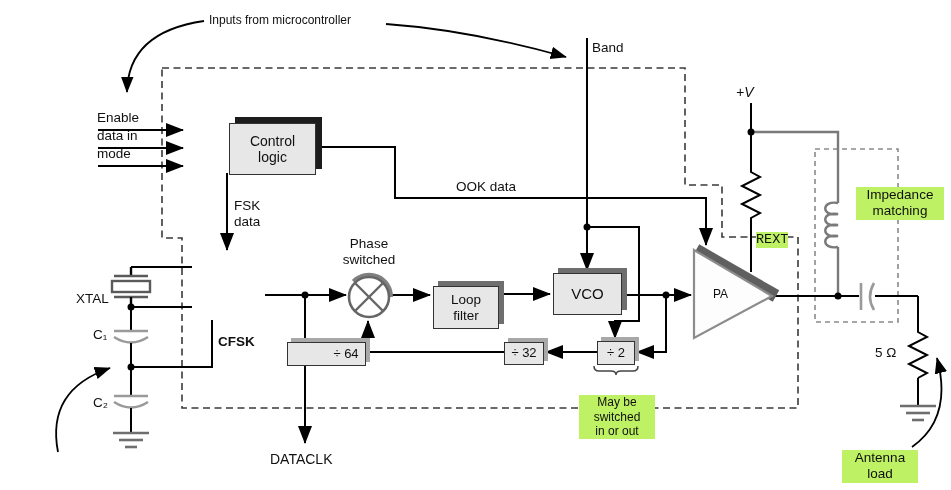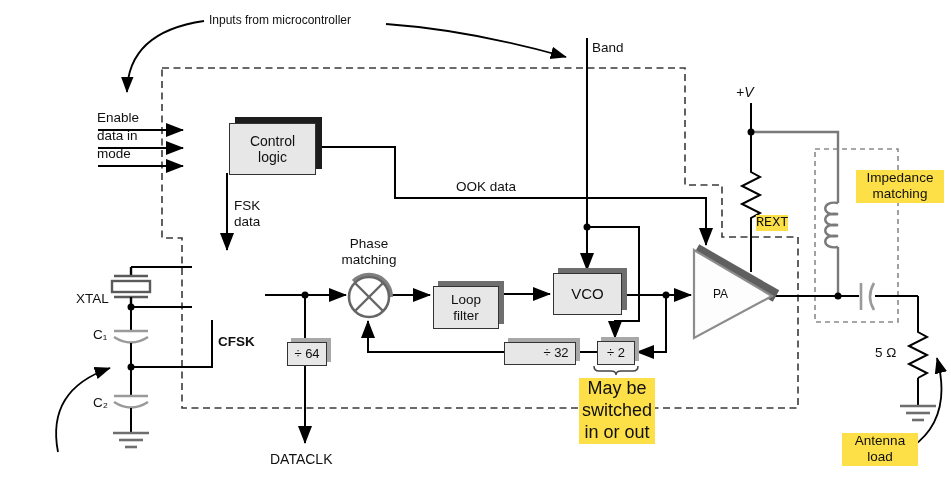--- a/index.html
+++ b/index.html
@@ -1,21 +1,21 @@
 <!DOCTYPE html>
 <html><head>
 <meta charset="utf-8">
 <style>
   html,body{margin:0;padding:0;background:#fff;}
   #stage{position:relative;width:951px;height:490px;background:#fff;overflow:hidden;
          font-family:"Liberation Sans", sans-serif;}
   #wires{position:absolute;left:0;top:0;}
   .lbl{position:absolute;font-size:13.5px;color:#101010;white-space:pre-line;line-height:1.22;}
   .ctr{text-align:center;}
-  .wbg{background:#fde047;}
+  .wbg{background:#bef264;margin-top:17px;}
   .blk{position:absolute;background:#e7e7e7;border:1.4px solid #333;color:#101010;
        display:flex;align-items:center;justify-content:center;text-align:center;
        white-space:pre-line;line-height:1.15;}
   .sh-dark{box-shadow:6px -6px 0 0 #1c1c1c;margin-left:44px;}
   .sh-gray{box-shadow:5px -5px 0 0 #8f8f8f;}
   .sh-mid{box-shadow:5px -5px 0 0 #6e6e6e;}
   .sh-lite{box-shadow:4px -4px 0 0 #a8a8a8;}
 </style>
 </head>
 <body>
@@ -143,41 +143,41 @@
 
   <div class="blk sh-dark" style="left:185px;top:123px;width:85px;height:50px;font-size:14px;">Control
 logic</div>
 
 
   <div class="blk sh-mid" style="left:433px;top:274px;width:64px;height:41px;font-size:13.5px;margin-top:12px;">Loop
 filter</div>
 
   <div class="blk sh-mid" style="left:553px;top:273px;width:67px;height:40px;font-size:15px;">VCO</div>
 
-  <div class="blk sh-lite" style="left:287px;top:342px;width:38px;height:22px;font-size:13px;">÷ 64</div>
+  <div class="blk sh-lite" style="left:287px;top:342px;width:38px;height:22px;font-size:13px;padding-left:39px;">÷ 64</div>
 
-  <div class="blk sh-lite" style="left:504px;top:342px;width:38px;height:21px;font-size:13px;padding-left:32px;">÷ 32</div>
+  <div class="blk sh-lite" style="left:504px;top:342px;width:38px;height:21px;font-size:13px;">÷ 32</div>
 
   <div class="blk sh-lite" style="left:597px;top:341px;width:36px;height:22px;font-size:13px;">÷ 2</div>
 
   <div class="lbl" style="left:209px;top:13px;font-size:12px;">Inputs from microcontroller</div>
   <div class="lbl" style="left:592px;top:40px;">Band</div>
   <div class="lbl" style="left:97px;top:110px;">Enable</div>
   <div class="lbl" style="left:97px;top:128px;text-align:center;">data in</div>
   <div class="lbl" style="left:97px;top:146px;">mode</div>
   <div class="lbl" style="left:234px;top:198px;">FSK
 data</div>
   <div class="lbl" style="left:456px;top:179px;">OOK data</div>
   <div class="lbl" style="left:76px;top:291px;">XTAL</div>
   <div class="lbl" style="left:93px;top:327px;">C₁</div>
   <div class="lbl" style="left:93px;top:395px;">C₂</div>
   <div class="lbl" style="left:218px;top:334px;font-weight:bold;">CFSK</div>
   <div class="lbl ctr" style="left:330px;top:236px;width:78px;">Phase
-matching</div>
-  <div class="lbl ctr wbg" style="left:579px;top:378px;width:76px;font-size:18px;">May be
+switched</div>
+  <div class="lbl ctr wbg" style="left:579px;top:378px;width:76px;font-size:12px;">May be
 switched
 in or out</div>
   <div class="lbl" style="left:270px;top:451px;font-size:14px;">DATACLK</div>
   <div class="lbl" style="left:701px;top:287px;font-size:12px;margin-left:12px;">PA</div>
   <div class="lbl" style="left:736px;top:84px;font-size:14px;font-style:italic;">+V</div>
   <div class="lbl wbg" style="left:756px;top:215px;font-family:Liberation Mono, monospace;">REXT</div>
   <div class="lbl ctr wbg" style="left:856px;top:170px;width:88px;">Impedance
 matching</div>
   <div class="lbl" style="left:875px;top:345px;">5 Ω</div>
   <div class="lbl ctr wbg" style="left:842px;top:433px;width:76px;">Antenna

